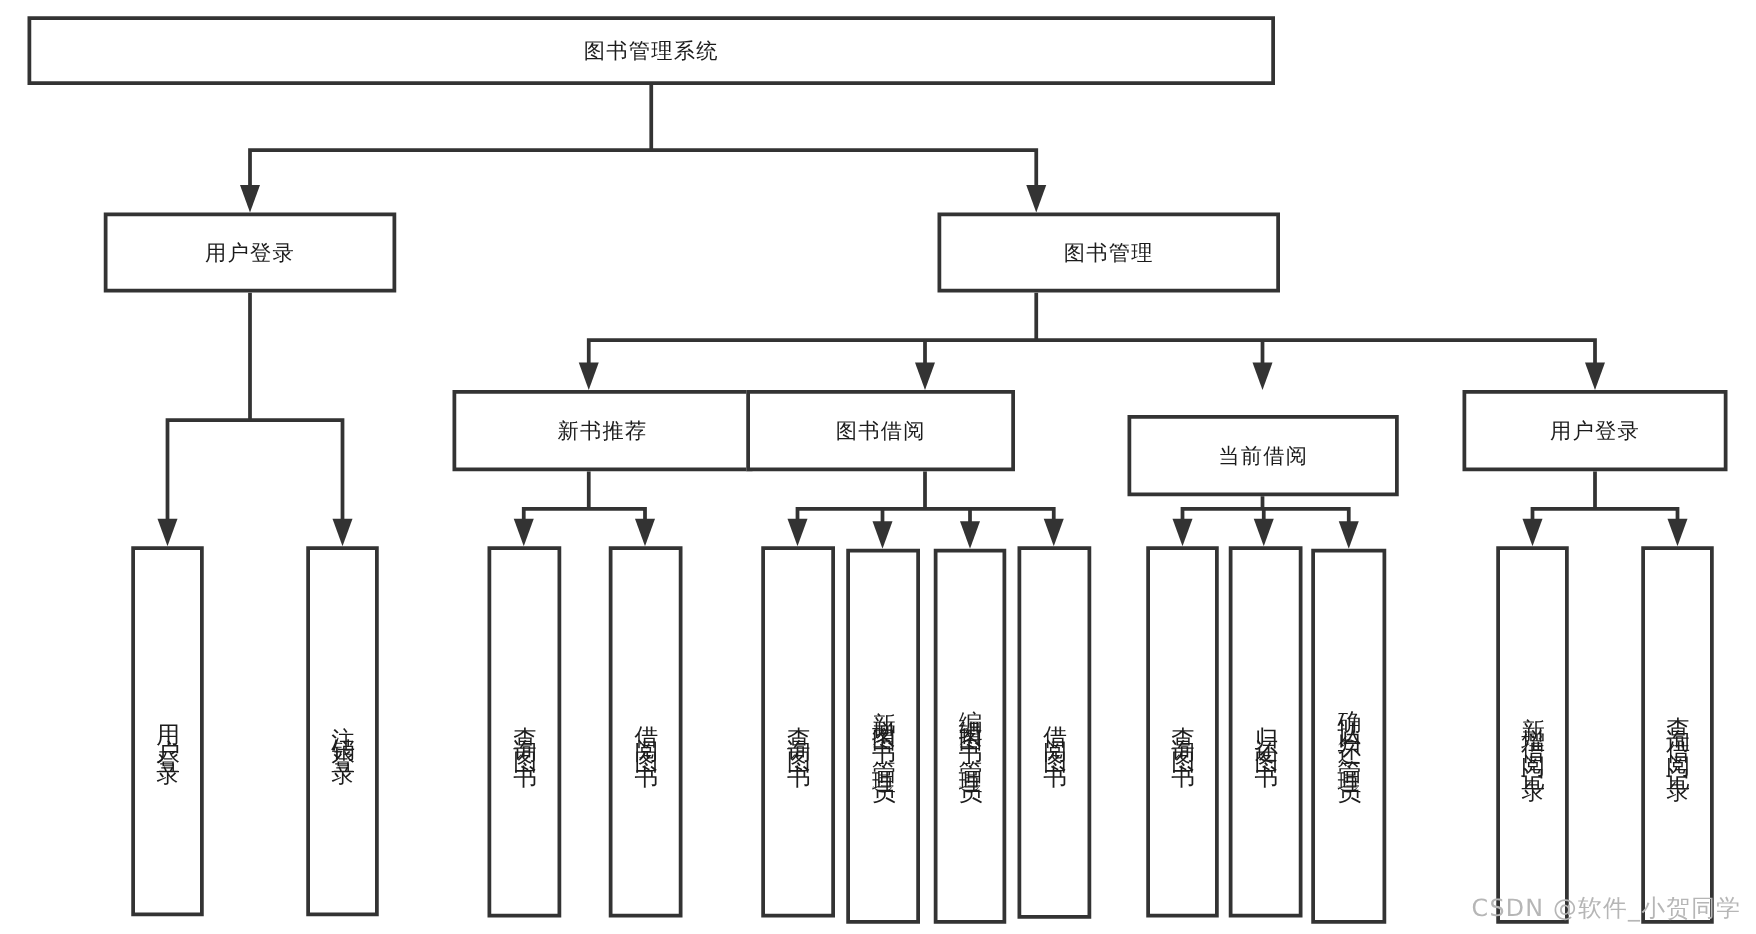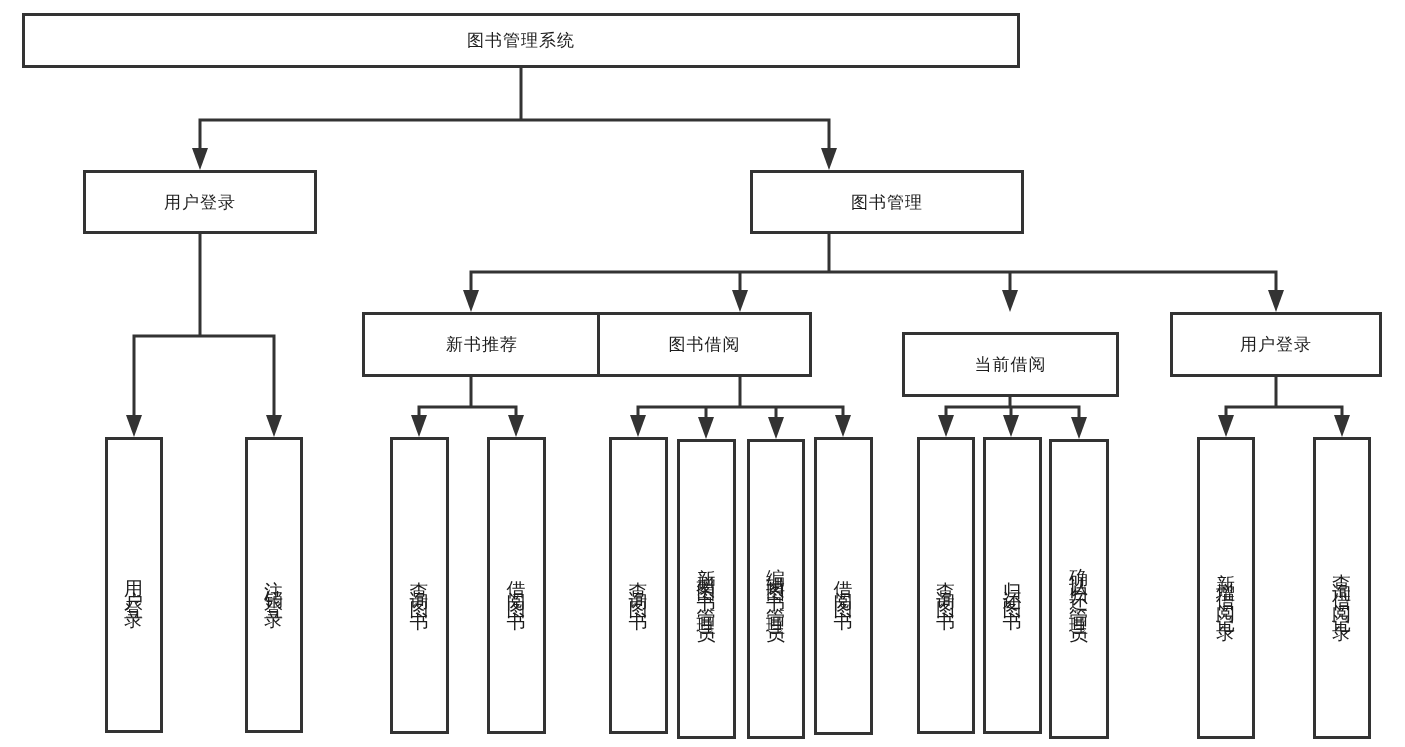--- a/index.html
+++ b/index.html
@@ -176,14 +176,15 @@
     <span>确认归还（管理员）</span>
   </div>
 
   <div class="node v-node" style="left:1197px; top:437px; width:58px; height:302px;">
     <span>新增借阅记录</span>
   </div>
   <div class="node v-node" style="left:1313px; top:437px; width:58px; height:302px;">
     <span>查询借阅记录</span>
   </div>
 
+  <div class="watermark">CSDN @软件_小贺同学</div>
 
 </div>
 
 </body></html>

